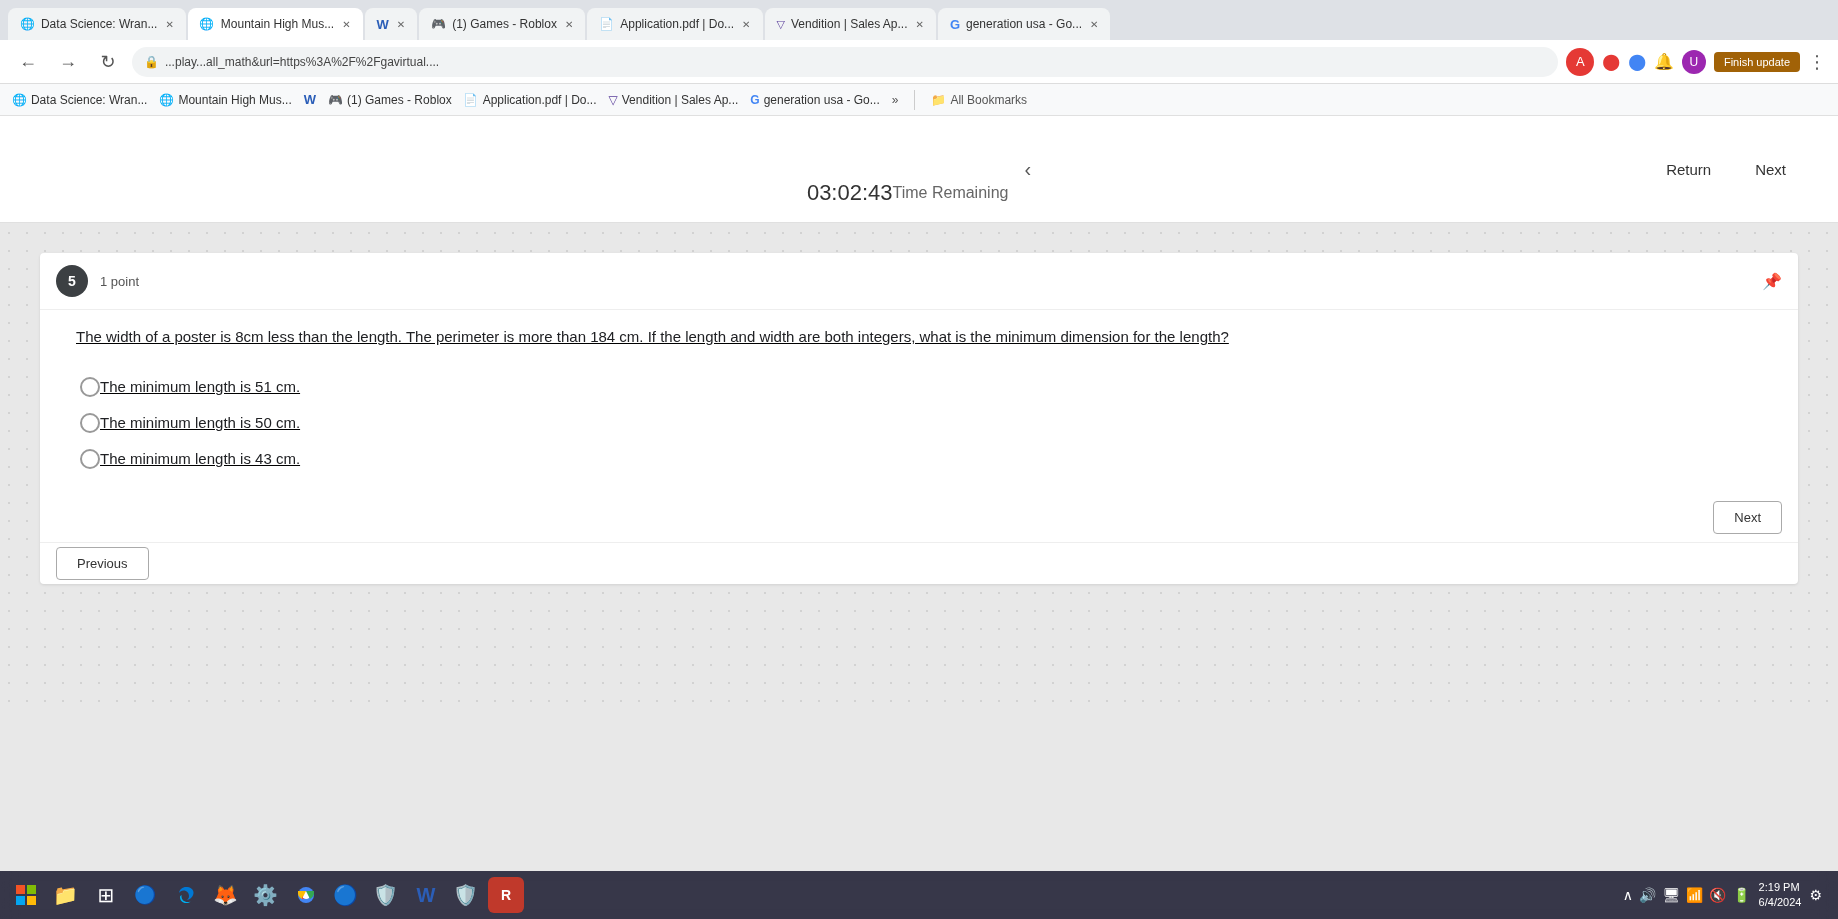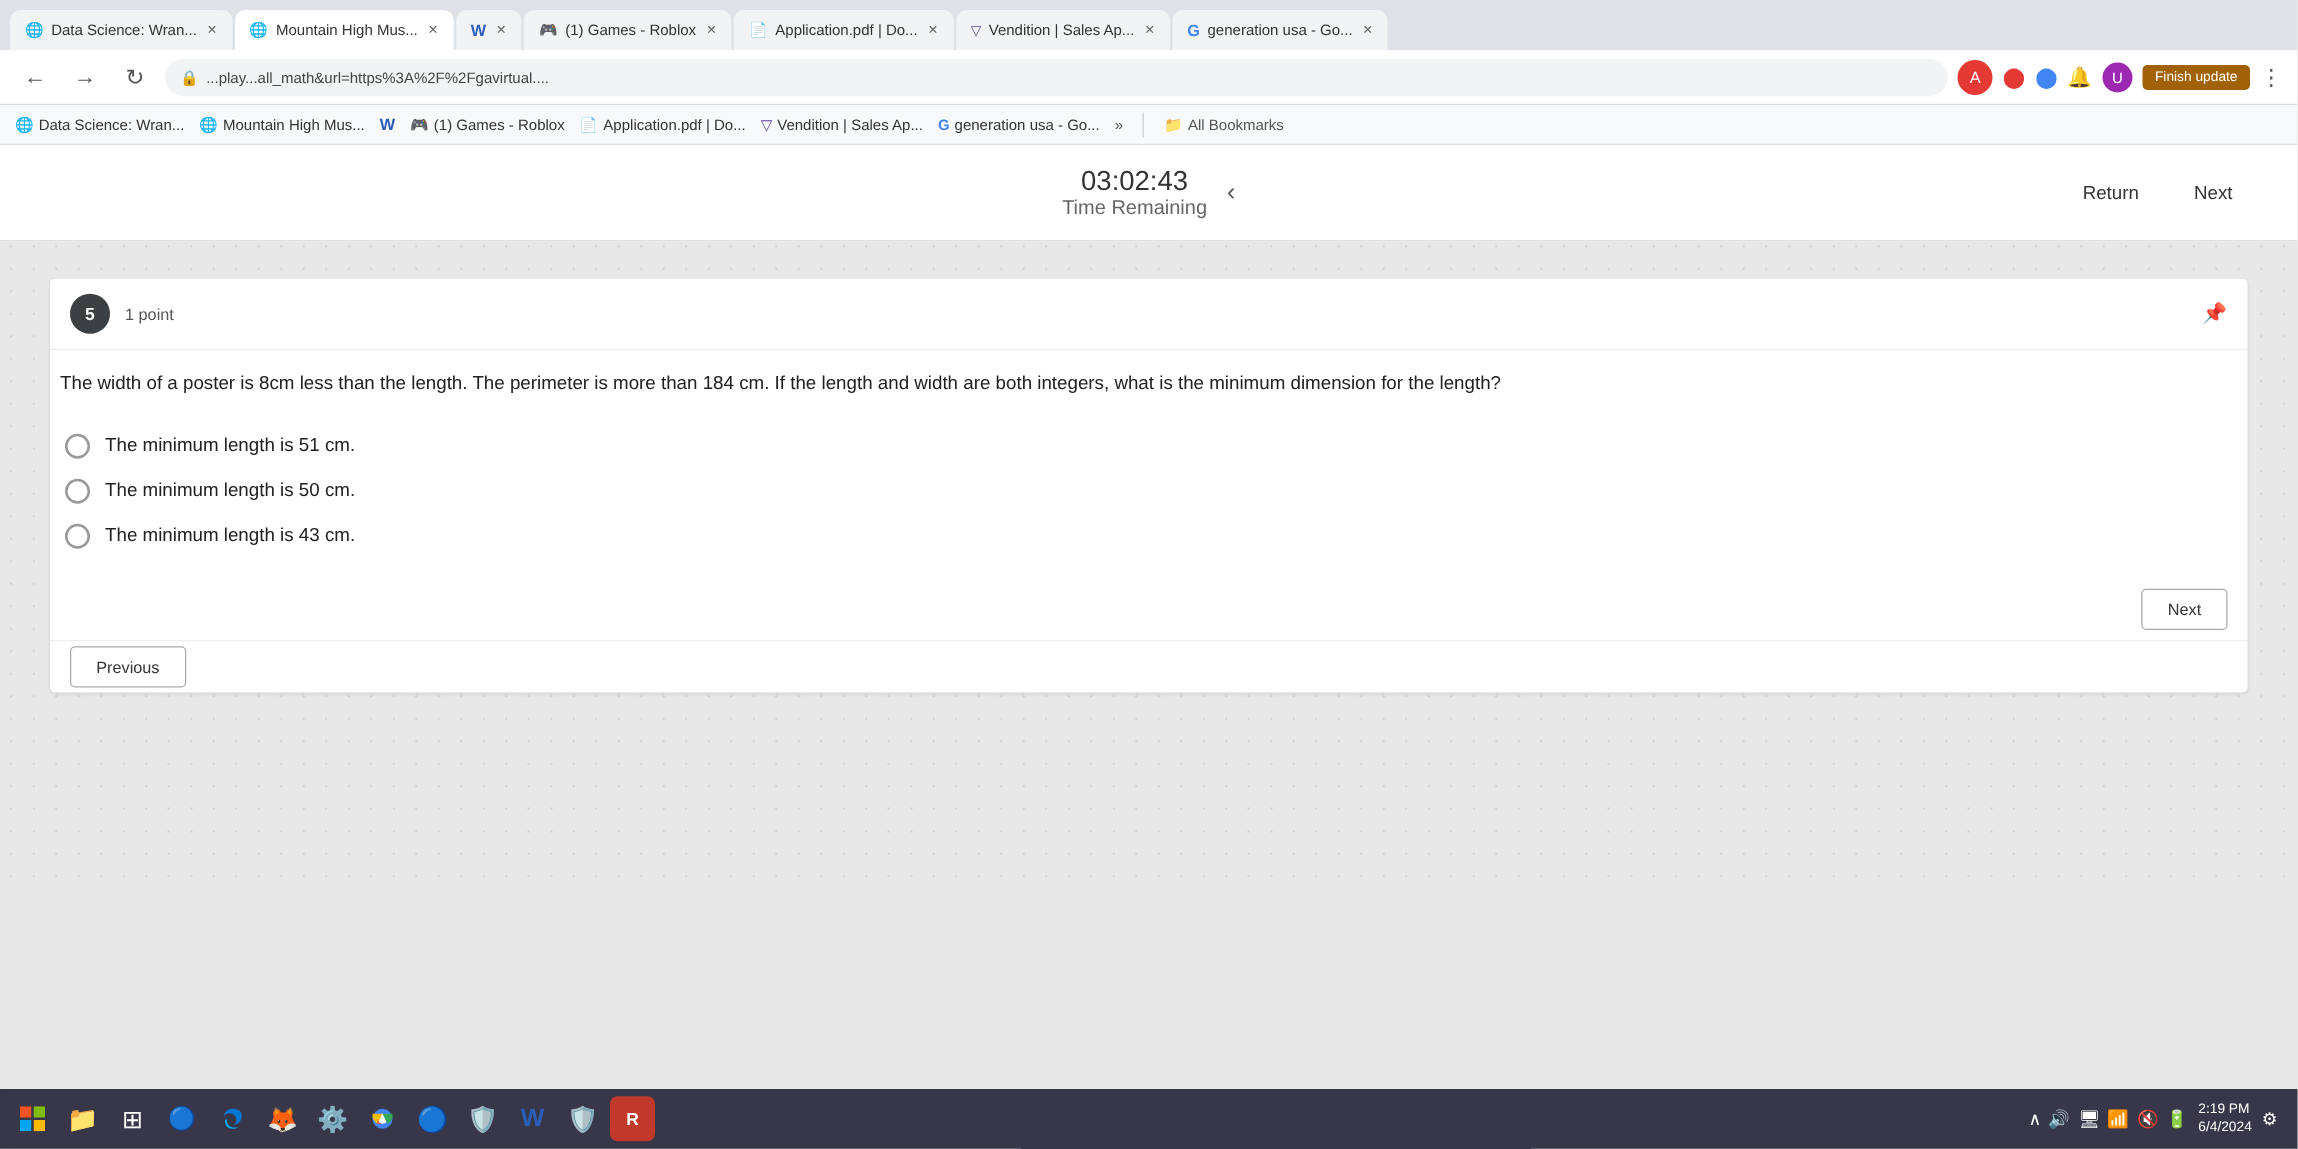--- a/index.html
+++ b/index.html
@@ -101,22 +101,22 @@
       display: flex;
       align-items: center;
       justify-content: center;
       padding: 16px 40px;
       position: relative;
       background: white;
       border-bottom: 1px solid #e0e0e0;
     }
     .timer-area {
       display: flex;
-      flex-direction: column;
-      align-items: center;
+      align-items: center;
+      margin-top: 48px;
     }
     .timer-value {
       font-size: 22px;
       font-weight: 500;
       color: #333;
     }
     .timer-label {
       font-size: 16px;
       color: #666;
     }
@@ -182,33 +182,33 @@
       color: #555;
       flex: 1;
     }
     .pin-icon {
       color: #888;
       font-size: 16px;
       cursor: pointer;
     }
 
     .question-body {
-      padding: 16px 8px;
+      padding: 16px 36px;
+      text-decoration: underline;
     }
     .question-text {
       font-size: 15px;
       color: #202124;
       line-height: 1.5;
       margin-bottom: 20px;
     }
 
     .answer-option {
       display: flex;
       align-items: center;
-      gap: 12px;
       padding: 8px 4px;
       cursor: pointer;
     }
     .radio-circle {
       width: 20px;
       height: 20px;
       border: 2px solid #999;
       border-radius: 50%;
       flex-shrink: 0;
       background: white;

